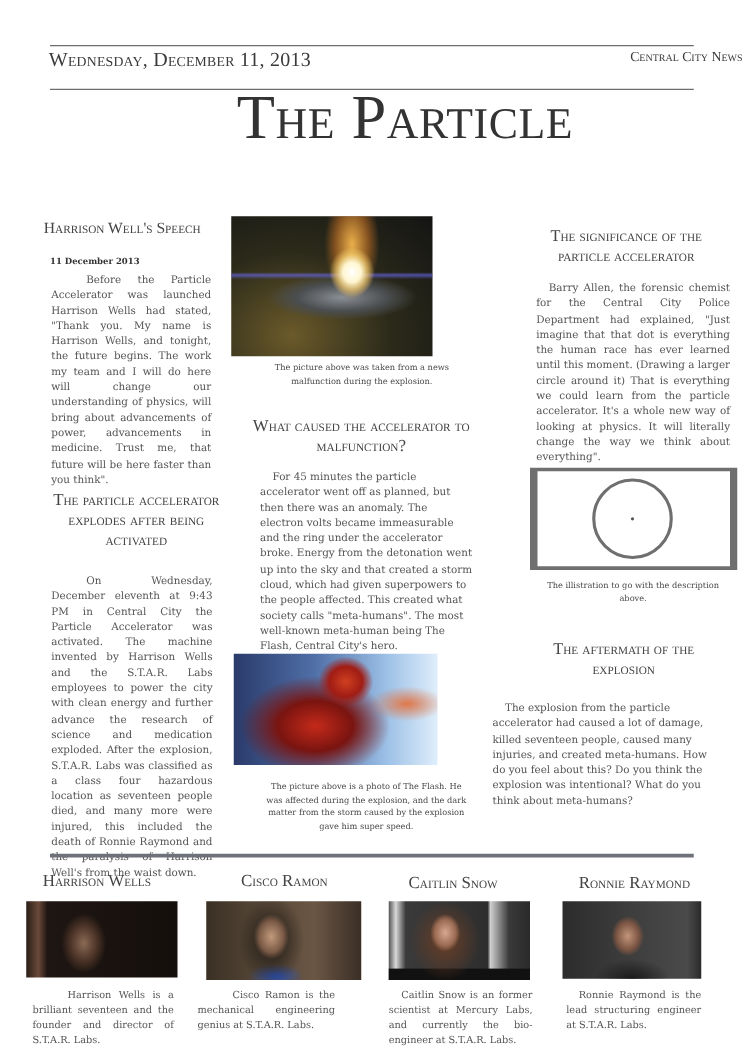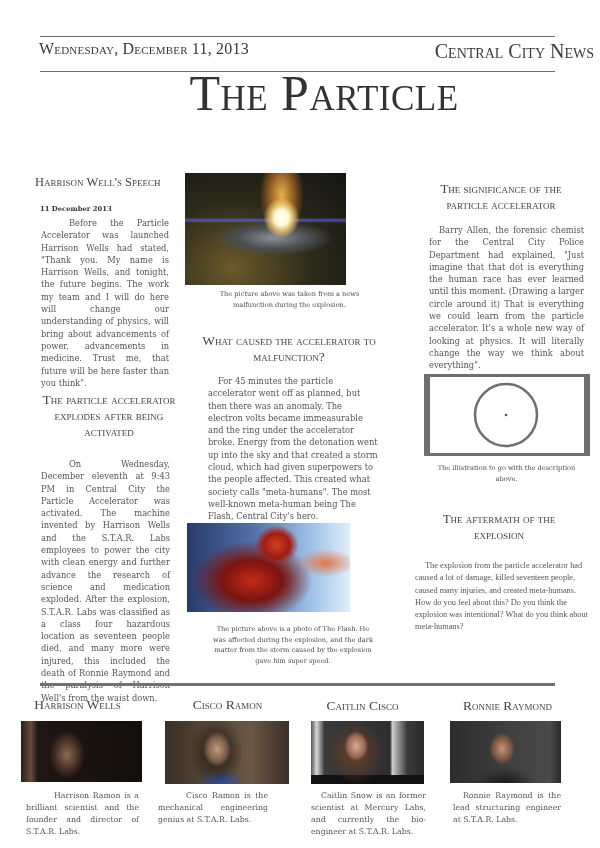--- a/index.html
+++ b/index.html
@@ -5,21 +5,21 @@
   html, body { margin:0; padding:0; }
   body {
     width:600px; height:848px; position:relative; overflow:hidden;
     background:#ffffff; color:#3a3a3a;
     font-family:"DejaVu Serif", serif;
   }
   .abs { position:absolute;margin-left:24px; }
   .rule { position:absolute; height:1px; background:#6d6d6d; }
   .sc { font-family:"Liberation Serif", serif; font-variant:small-caps; color:#3a3a3a; }
   .masthead-left { left:15px; top:40px; font-size:16px; letter-spacing:0.2px; }
-  .masthead-right { right:6px; top:40px; font-size:20px; text-align:right; }
+  .masthead-right { right:6px; top:40px; font-size:11px; text-align:right; }
   .title {
     left:0; top:64px; width:600px; text-align:center;
     font-family:"Liberation Serif", serif; font-variant:small-caps;
     font-size:50px; line-height:58px; color:#333333; letter-spacing:0.5px;
   }
   .title .line2 { display:block; font-size:50px; }
   .section-head { font-family:"Liberation Serif", serif; font-variant:small-caps; color:#444; line-height:16px; }
   .body-text {
     font-size:8.3px; line-height:12.3px; color:#555; text-align:justify;
     font-family:"DejaVu Serif", serif;
@@ -80,41 +80,41 @@
   <svg width="166" height="82" viewBox="0 0 166 82">
     <rect x="0" y="0" width="166" height="82" fill="#6f6f6f"></rect>
     <rect x="6" y="3" width="154" height="76" fill="#ffffff"></rect>
     <circle cx="82" cy="41" r="31" fill="none" stroke="#6f6f6f" stroke-width="2.5"></circle>
     <circle cx="82" cy="41" r="1.3" fill="#555"></circle>
   </svg>
 </div>
 <div class="abs caption" style="left:410px; top:463px; width:145px;">The illistration to go with the description above.</div>
 
 <div class="abs section-head" style="left:400px; top:511px; width:150px; text-align:center; font-size:13px; line-height:16px;">The aftermath of the explosion</div>
-<div class="abs body-text left indent-s" style="left:391px; top:560px; width:175px;font-family:Liberation Serif, serif;">The explosion from the particle accelerator  had caused a lot of damage, killed seventeen people, caused many injuries, and created meta-humans. How do you feel about this? Do you think the explosion was intentional? What do you think about meta-humans?</div>
+<div class="abs body-text left indent-s" style="left:370px; top:560px; width:175px;">The explosion from the particle accelerator  had caused a lot of damage, killed seventeen people, caused many injuries, and created meta-humans. How do you feel about this? Do you think the explosion was intentional? What do you think about meta-humans?</div>
 
 <div class="thick-rule"></div>
 
 <div class="profile-name" style="left:10px; top:697px; width:135px;">Harrison Wells</div>
 <div class="img" style="left:21px; top:721px; width:121px; height:61px;
             background:
               radial-gradient(ellipse 18px 24px at 38% 55%, #8a6a55 0%, #4a3226 60%, rgba(0,0,0,0) 100%),
               linear-gradient(90deg, #2a1e18 0%, #6a4a3a 8%, #1e1612 14%, #140f0c 100%);"></div>
-<div class="profile-text indent" style="left:26px; top:790px; width:113px;">Harrison Ramon is a brilliant scientist and the founder and director of S.T.A.R. Labs.</div>
+<div class="profile-text indent" style="left:26px; top:790px; width:113px;">Harrison Wells is a brilliant seventeen and the founder and director of S.T.A.R. Labs.</div>
 
 <div class="profile-name" style="left:160px; top:697px; width:135px;">Cisco Ramon</div>
 <div class="img" style="left:165px; top:721px; width:124px; height:63px;
             background:
               radial-gradient(ellipse 14px 18px at 42% 45%, #c29a7c 0%, #7a5a46 70%, rgba(0,0,0,0) 100%),
               radial-gradient(ellipse 26px 36px at 42% 50%, #1c1712 0%, rgba(0,0,0,0) 100%),
               radial-gradient(ellipse 22px 10px at 45% 95%, #2a52b8 0%, rgba(0,0,0,0) 100%),
               linear-gradient(90deg, #3a3024 0%, #5a4a3a 40%, #6a5644 70%, #3a2e26 100%);"></div>
 <div class="profile-text indent" style="left:158px; top:790px; width:110px;">Cisco Ramon is the mechanical engineering genius at S.T.A.R. Labs.</div>
 
-<div class="profile-name" style="left:300px; top:698px; width:125px;">Caitlin Cisco</div>
+<div class="profile-name" style="left:300px; top:698px; width:125px;">Caitlin Snow</div>
 <div class="img" style="left:311px; top:721px; width:113px; height:63px;
             background:
               radial-gradient(ellipse 12px 15px at 40% 40%, #d8a890 0%, #9a6a52 70%, rgba(0,0,0,0) 100%),
               radial-gradient(ellipse 28px 32px at 40% 50%, #6a3e26 0%, rgba(0,0,0,0) 100%),
               linear-gradient(180deg, rgba(0,0,0,0) 85%, #111 86%),
               linear-gradient(90deg, #555 0%, #d8d8d8 5%, #3a3a3a 12%, #2e2e2e 70%, #cfcfcf 72%, #3a3a3a 85%, #2a2a2a 100%);"></div>
 <div class="profile-text indent-s" style="left:311px; top:790px; width:115px;">Caitlin Snow is an former scientist at Mercury Labs, and currently the bio-engineer at S.T.A.R. Labs.</div>
 
 <div class="profile-name" style="left:445px; top:698px; width:125px;">Ronnie Raymond</div>
 <div class="img" style="left:450px; top:721px; width:111px; height:62px;

